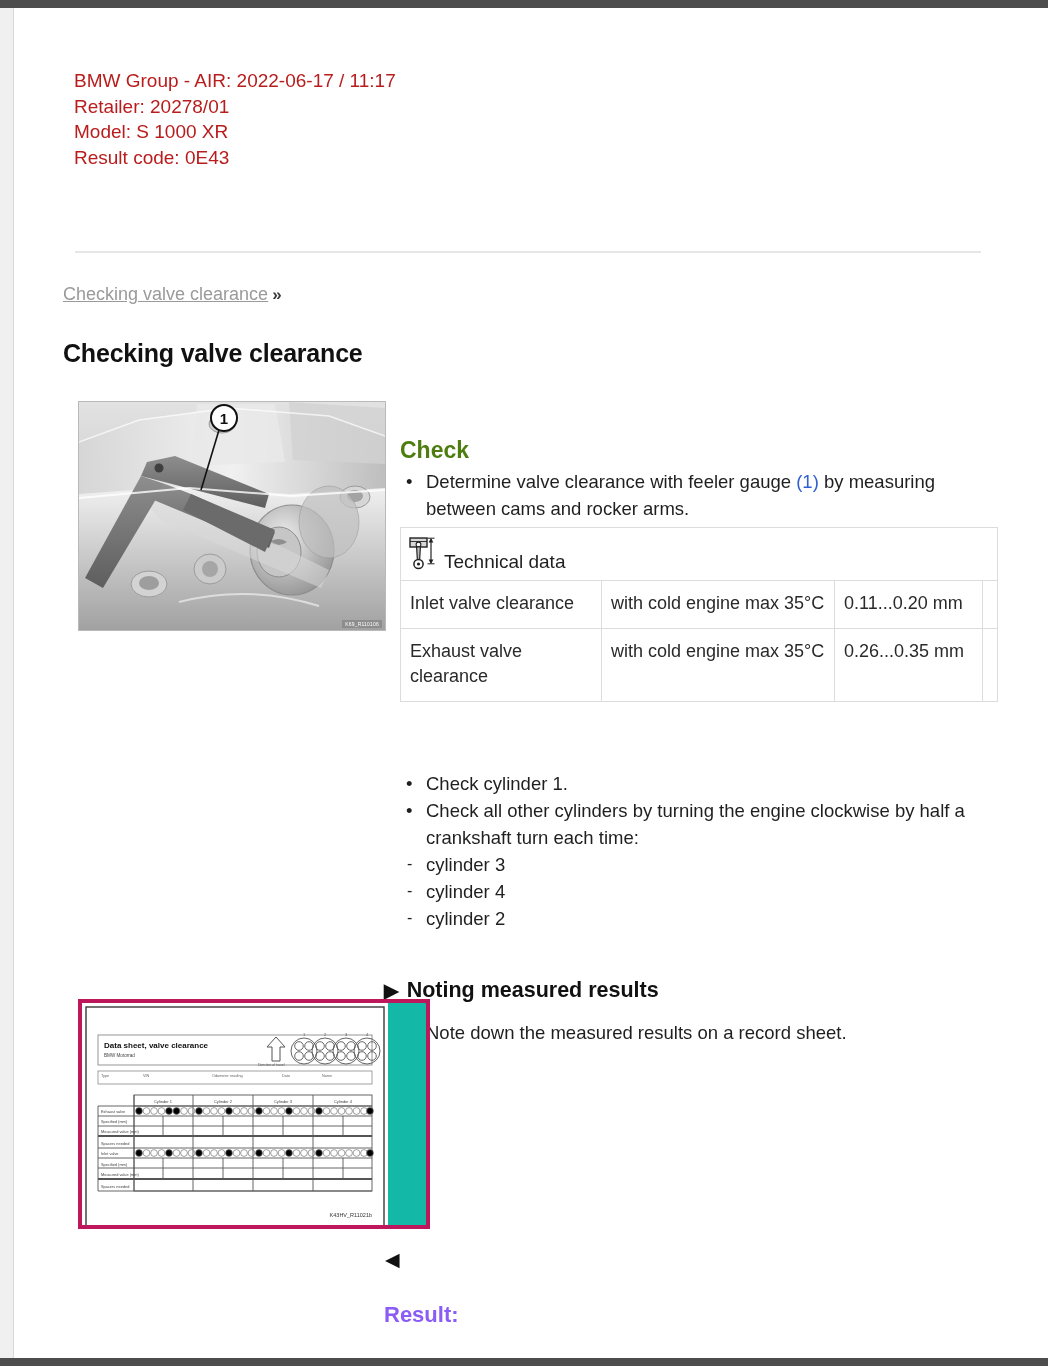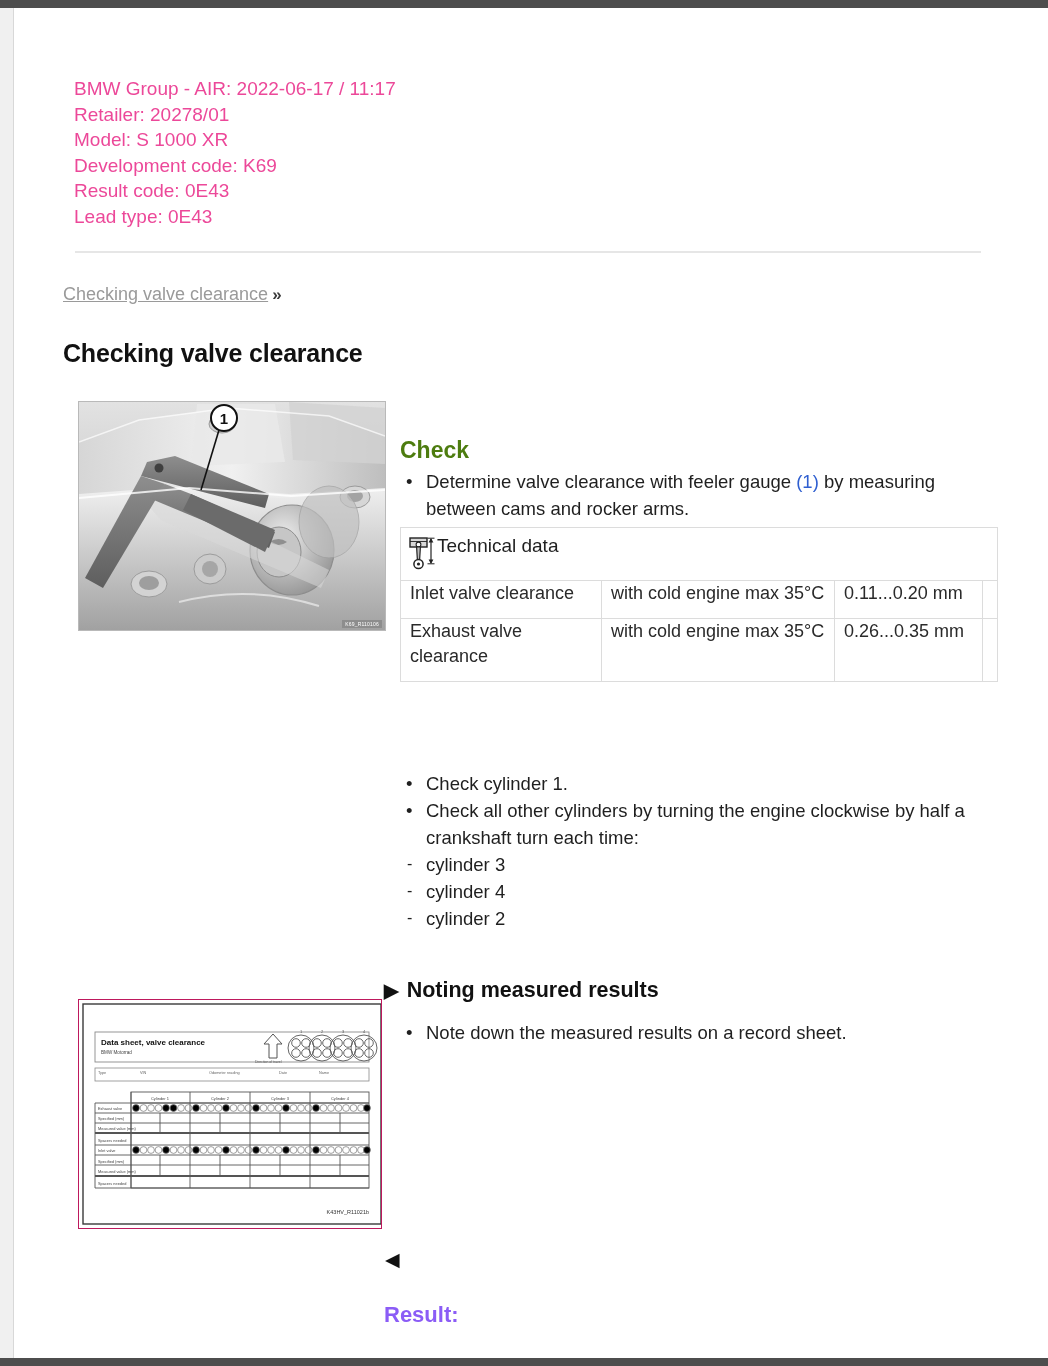--- a/index.html
+++ b/index.html
@@ -21,22 +21,22 @@
     position:absolute; left:0; top:8px; width:14px; height:1350px;
     background:#f0f0f0; border-right:1px solid #d8d8d8;
   }
   .page{
     position:absolute; left:14px; top:8px; width:1034px; height:1350px;
     background:#fff;
   }
 
   
   .doc-header{
-    position:absolute; left:60px; top:68px; width:600px;
-    font-size:19px; line-height:25.5px; color:#ec4899;
+    position:absolute; left:60px; top:60px; width:600px;
+    font-size:19px; line-height:25.5px; color:#b91c1c;
   }
   .doc-header div{ white-space:nowrap; }
 
   .rule{
     position:absolute; left:61px; top:243px; width:906px; height:2px;
     background:#e6e6e6;
   }
 
   
   .breadcrumb{
@@ -84,47 +84,47 @@
   .bl-top{ position:absolute; left:386px; top:460px; width:600px; }
   .ref{ color:#2f5fd0; }
 
   
   .tdtable{
     position:absolute; left:386px; top:519px; width:597px;
     border-collapse:collapse; table-layout:fixed;
   }
   .tdtable td{
     border:1px solid #dcdcdc;
-    padding:0 9px 12px 9px;
+    padding:10px 9px 12px 9px;
     font-size:18px; line-height:25px;
     color:#2a2a2a; vertical-align:top;
   }
   .tdtable tr.hdr td{
     border:1px solid #dcdcdc;
     border-bottom:1px solid #dcdcdc;
     padding:8px 9px 8px 6px;
   }
-  .td-head-inner{ display:flex; align-items:flex-start; }
+  .td-head-inner{ display:flex; align-items:flex-end; gap:7px; }
   .td-head-label{ font-size:19px; color:#1f1f1f; line-height:20px; }
   .c1{ width:201px; } .c2{ width:233px; } .c3{ width:148px; } .c4{ width:15px; }
 
   .bl-mid{ position:absolute; left:386px; top:762px; width:610px; }
 
   .h-noting{
     position:absolute; left:370px; top:952px;
     font-size:21.5px; font-weight:bold; color:#111;
   }
   .h-noting .tri{ font-size:19px; margin-right:8px; }
 
   .bl-note{ position:absolute; left:386px; top:1011px; width:600px; }
 
   
   .fig-sheet{
-    position:absolute; left:64px; top:991px; width:304px; height:230px;
-    border:1px solid #be185d; background:#14b8a6; overflow:hidden;
+    position:absolute; left:64px; top:991px; width:352px; height:230px;
+    border:4px solid #be185d; background:#14b8a6; overflow:hidden;
   }
   .back-tri{
     position:absolute; left:371px; top:1240px;
     font-size:19px; color:#111;
   }
   .h-result{
     position:absolute; left:370px; top:1276px;
     font-size:22px; font-weight:bold; color:#8b5cf6;
   }
 </style>
@@ -134,23 +134,21 @@
 <div class="topbar"></div>
 <div class="bottombar"></div>
 <div class="page-edge-left"></div>
 
 <div class="page">
 
   <div class="doc-header">
     <div>BMW Group - AIR: 2022-06-17 / 11:17</div>
     <div>Retailer: 20278/01</div>
     <div>Model: S 1000 XR</div>
-    <div>Development code: K69</div>
     <div>Result code: 0E43</div>
-    <div>Lead type: 0E43</div>
   </div>
 
   <div class="rule"></div>
 
   <div class="breadcrumb">
     <span class="crumb-link">Checking valve clearance</span><span class="crumb-sep">»</span>
   </div>
 
   <h1 class="page-title">Checking valve clearance</h1>
 

